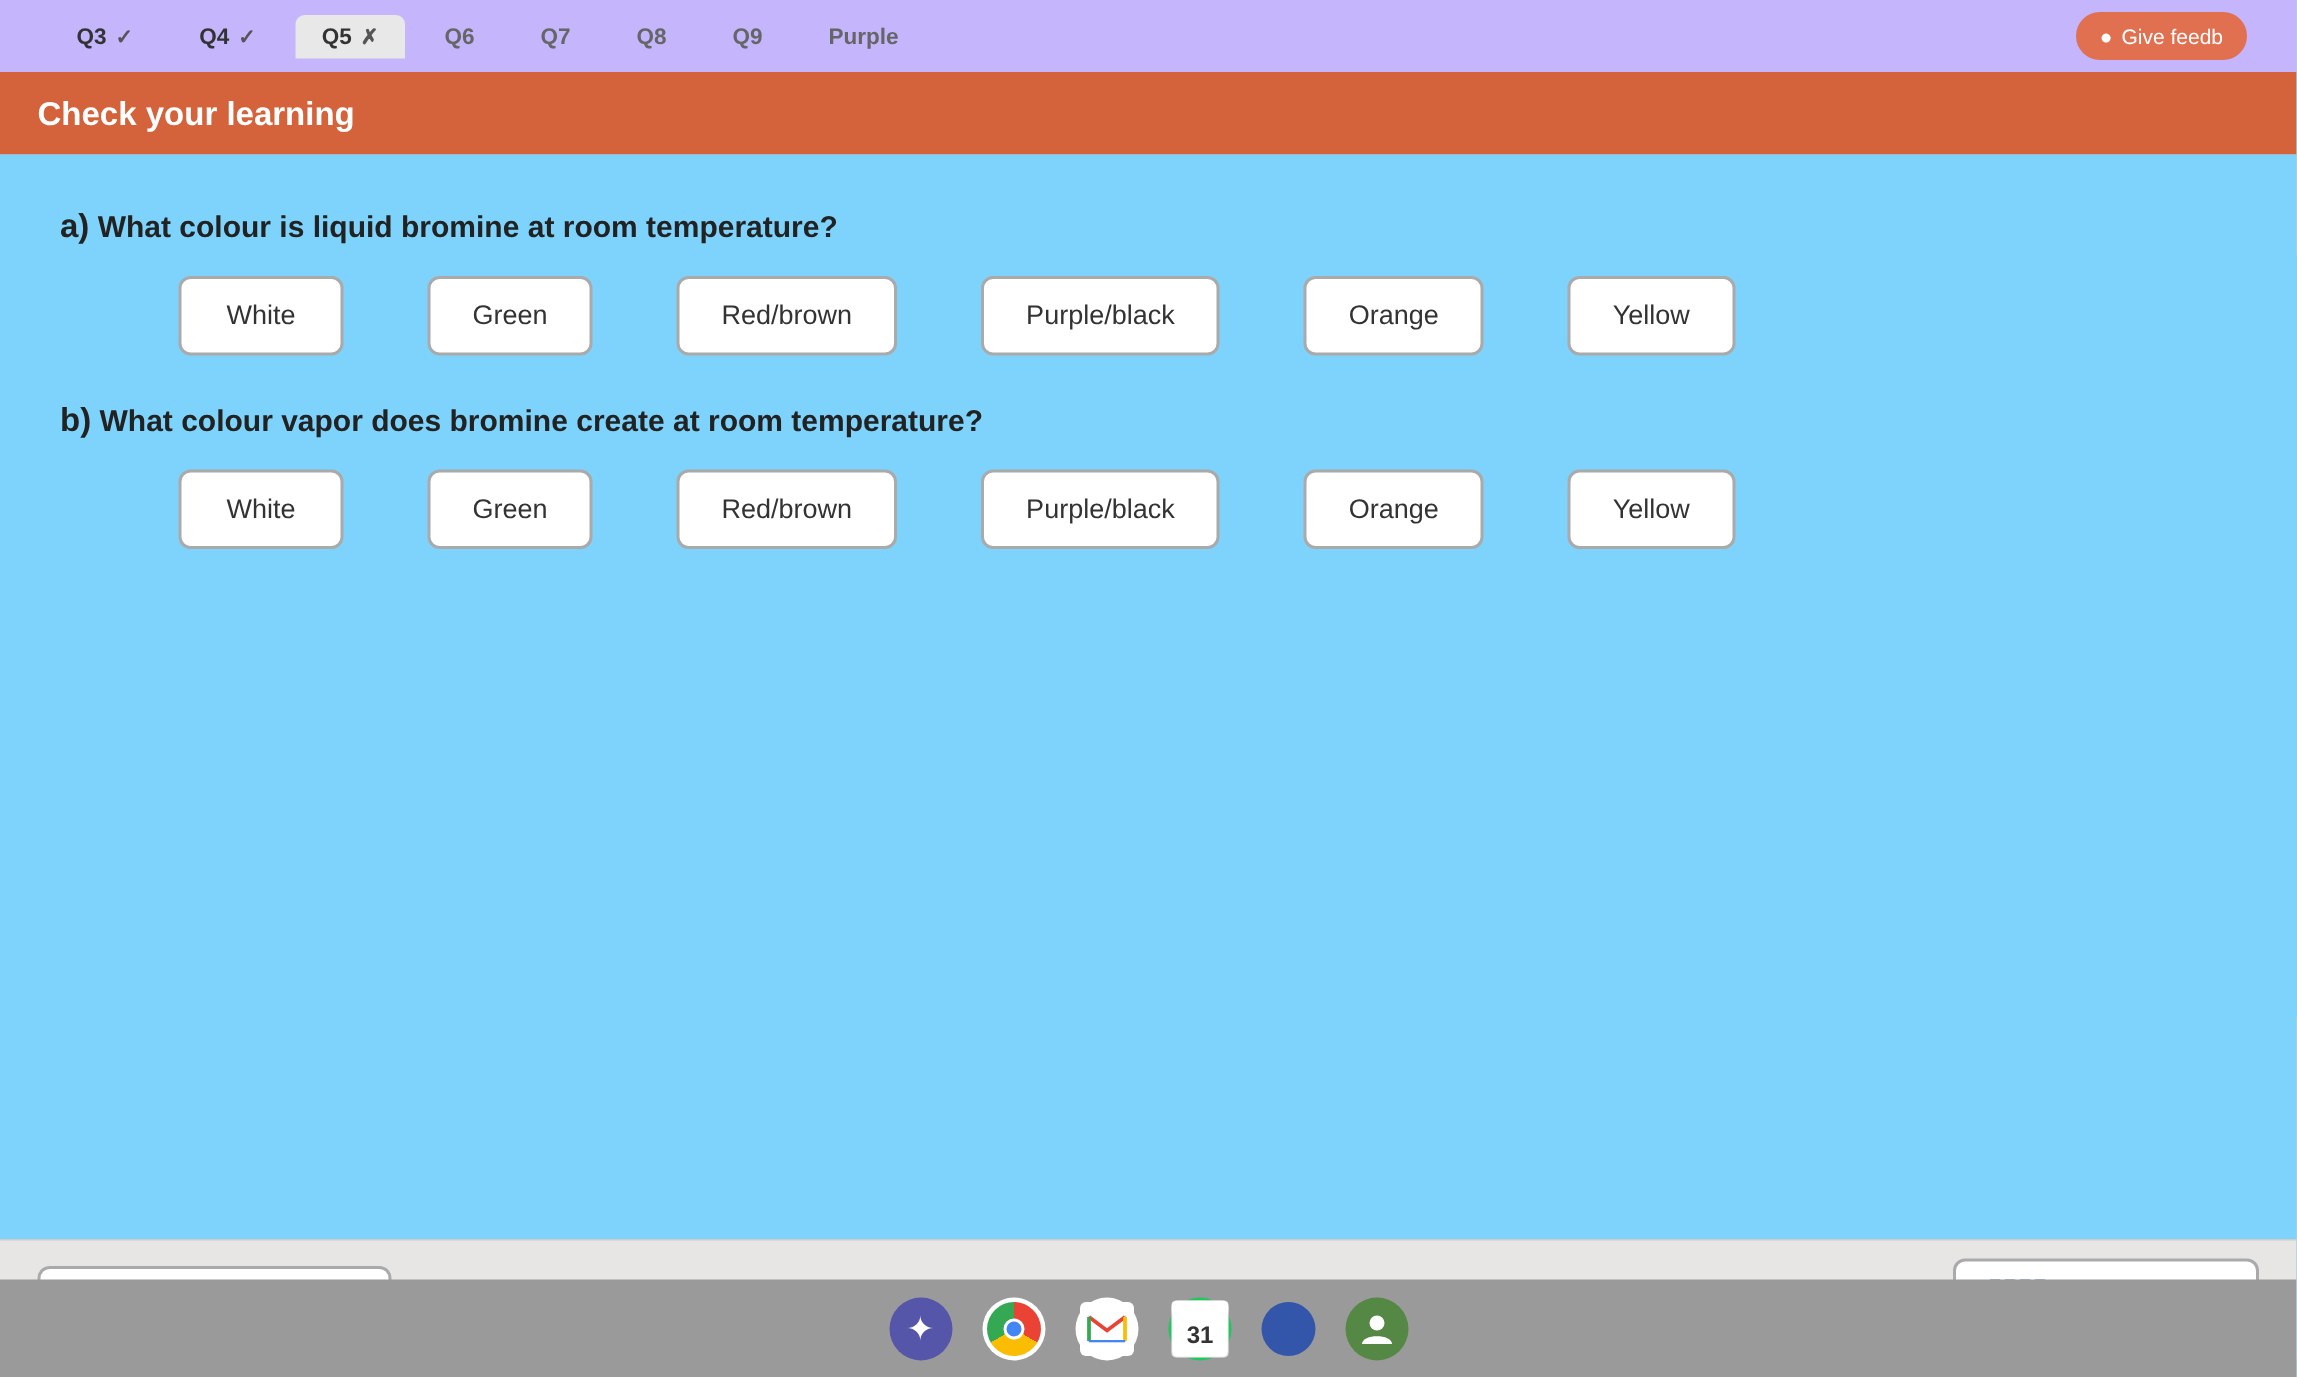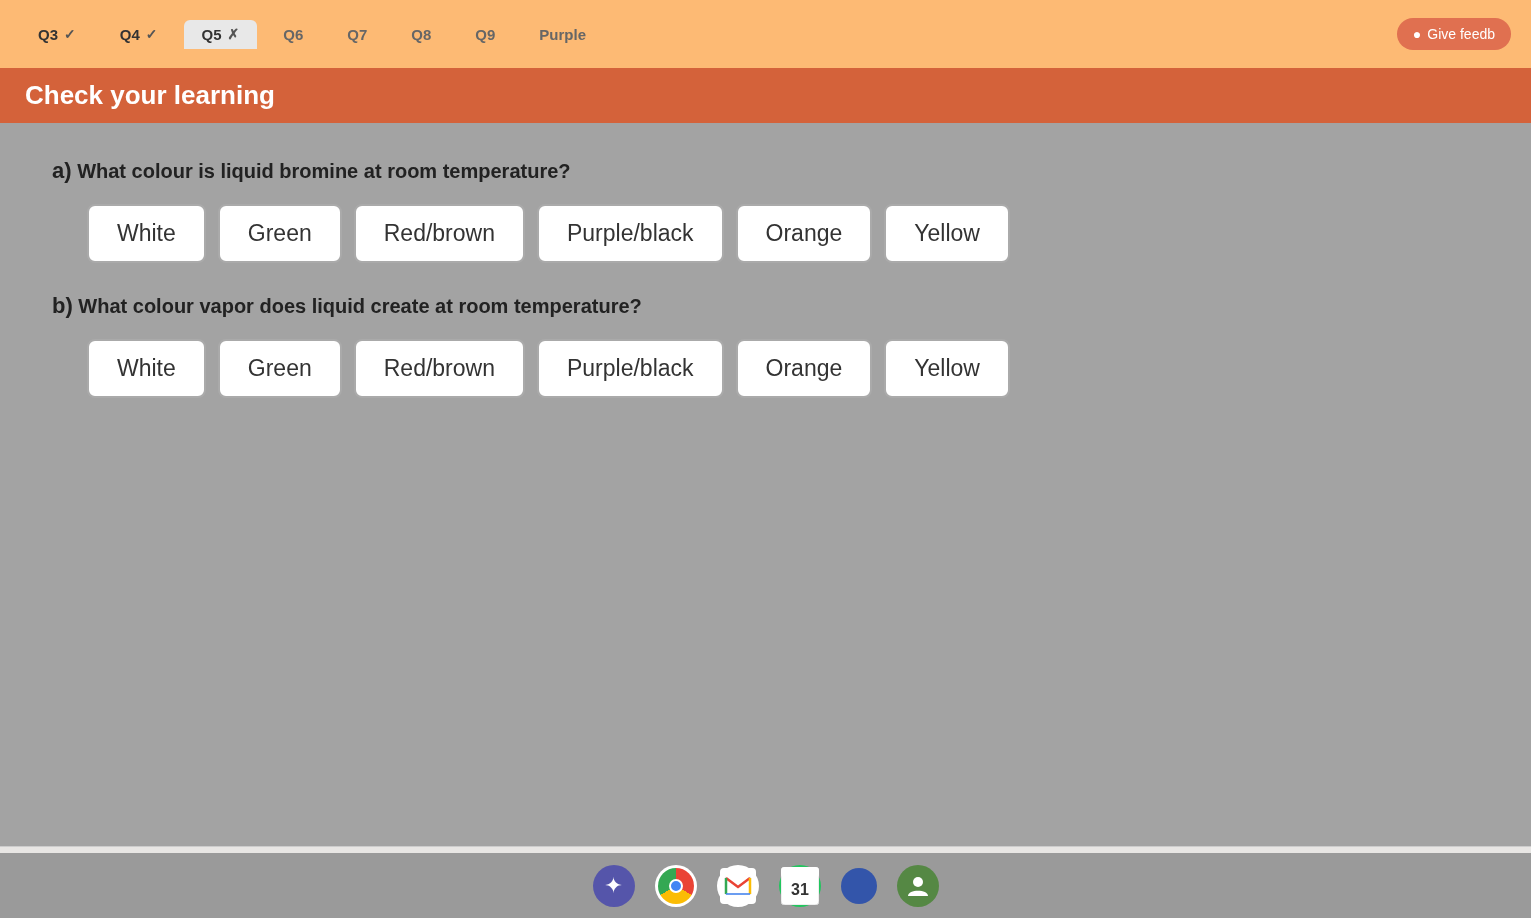--- a/index.html
+++ b/index.html
@@ -8,25 +8,25 @@
       width: 1531px;
       height: 918px;
       background: #d0d0d0;
       font-family: 'Arial', sans-serif;
       overflow: hidden;
       position: relative;
     }
 
     
     .top-bar {
-      background: #fdba74;
-      height: 68px;
-      display: flex;
-      align-items: center;
-      padding: 0 20px;
+      background: #c4b5fd;
+      height: 48px;
+      display: flex;
+      align-items: center;
+      padding: 0 33px;
       gap: 8px;
       position: relative;
     }
 
     .tab-item {
       padding: 6px 18px;
       border-radius: 6px 6px 0 0;
       font-size: 15px;
       font-weight: 600;
       color: #333;
@@ -76,29 +76,29 @@
     .header-bar {
       background: #d4623a;
       height: 55px;
       display: flex;
       align-items: center;
       padding: 0 25px;
     }
 
     .header-bar h1 {
       color: white;
-      font-size: 26px;
+      font-size: 22px;
       font-weight: 700;
     }
 
     
     .main-content {
-      background: #a3a3a3;
+      background: #7dd3fc;
       min-height: calc(918px - 60px - 55px - 80px);
-      padding: 35px 40px 20px 52px;
+      padding: 35px 40px 20px 40px;
     }
 
     .question-section {
       margin-bottom: 30px;
     }
 
     .question-label {
       font-size: 20px;
       font-weight: 600;
       color: #222;
@@ -115,26 +115,27 @@
       flex-wrap: wrap;
       gap: 12px;
       margin-left: 35px;
     }
 
     .answer-btn {
       background: white;
       border: 2px solid #aaa;
       border-radius: 8px;
       padding: 14px 28px;
-      font-size: 23px;
+      font-size: 18px;
       font-weight: 500;
       color: #333;
       cursor: pointer;
       min-width: 110px;
       text-align: center;
+      margin-left: 44px;
     }
 
     
     .bottom-bar {
       background: #e8e6e4;
       height: 80px;
       display: flex;
       align-items: center;
       padding: 0 25px;
       border-top: 1px solid #ccc;
@@ -314,21 +315,21 @@
       <button class="answer-btn">Red/brown</button>
       <button class="answer-btn">Purple/black</button>
       <button class="answer-btn">Orange</button>
       <button class="answer-btn">Yellow</button>
     </div>
   </div>
 
   <div class="question-section">
     <div class="question-label">
       <span class="q-letter">b)</span>
-      <span>What colour vapor does liquid create at room temperature?</span>
+      <span>What colour vapor does bromine create at room temperature?</span>
     </div>
     <div class="answer-options">
       <button class="answer-btn">White</button>
       <button class="answer-btn">Green</button>
       <button class="answer-btn">Red/brown</button>
       <button class="answer-btn">Purple/black</button>
       <button class="answer-btn">Orange</button>
       <button class="answer-btn">Yellow</button>
     </div>
   </div>

